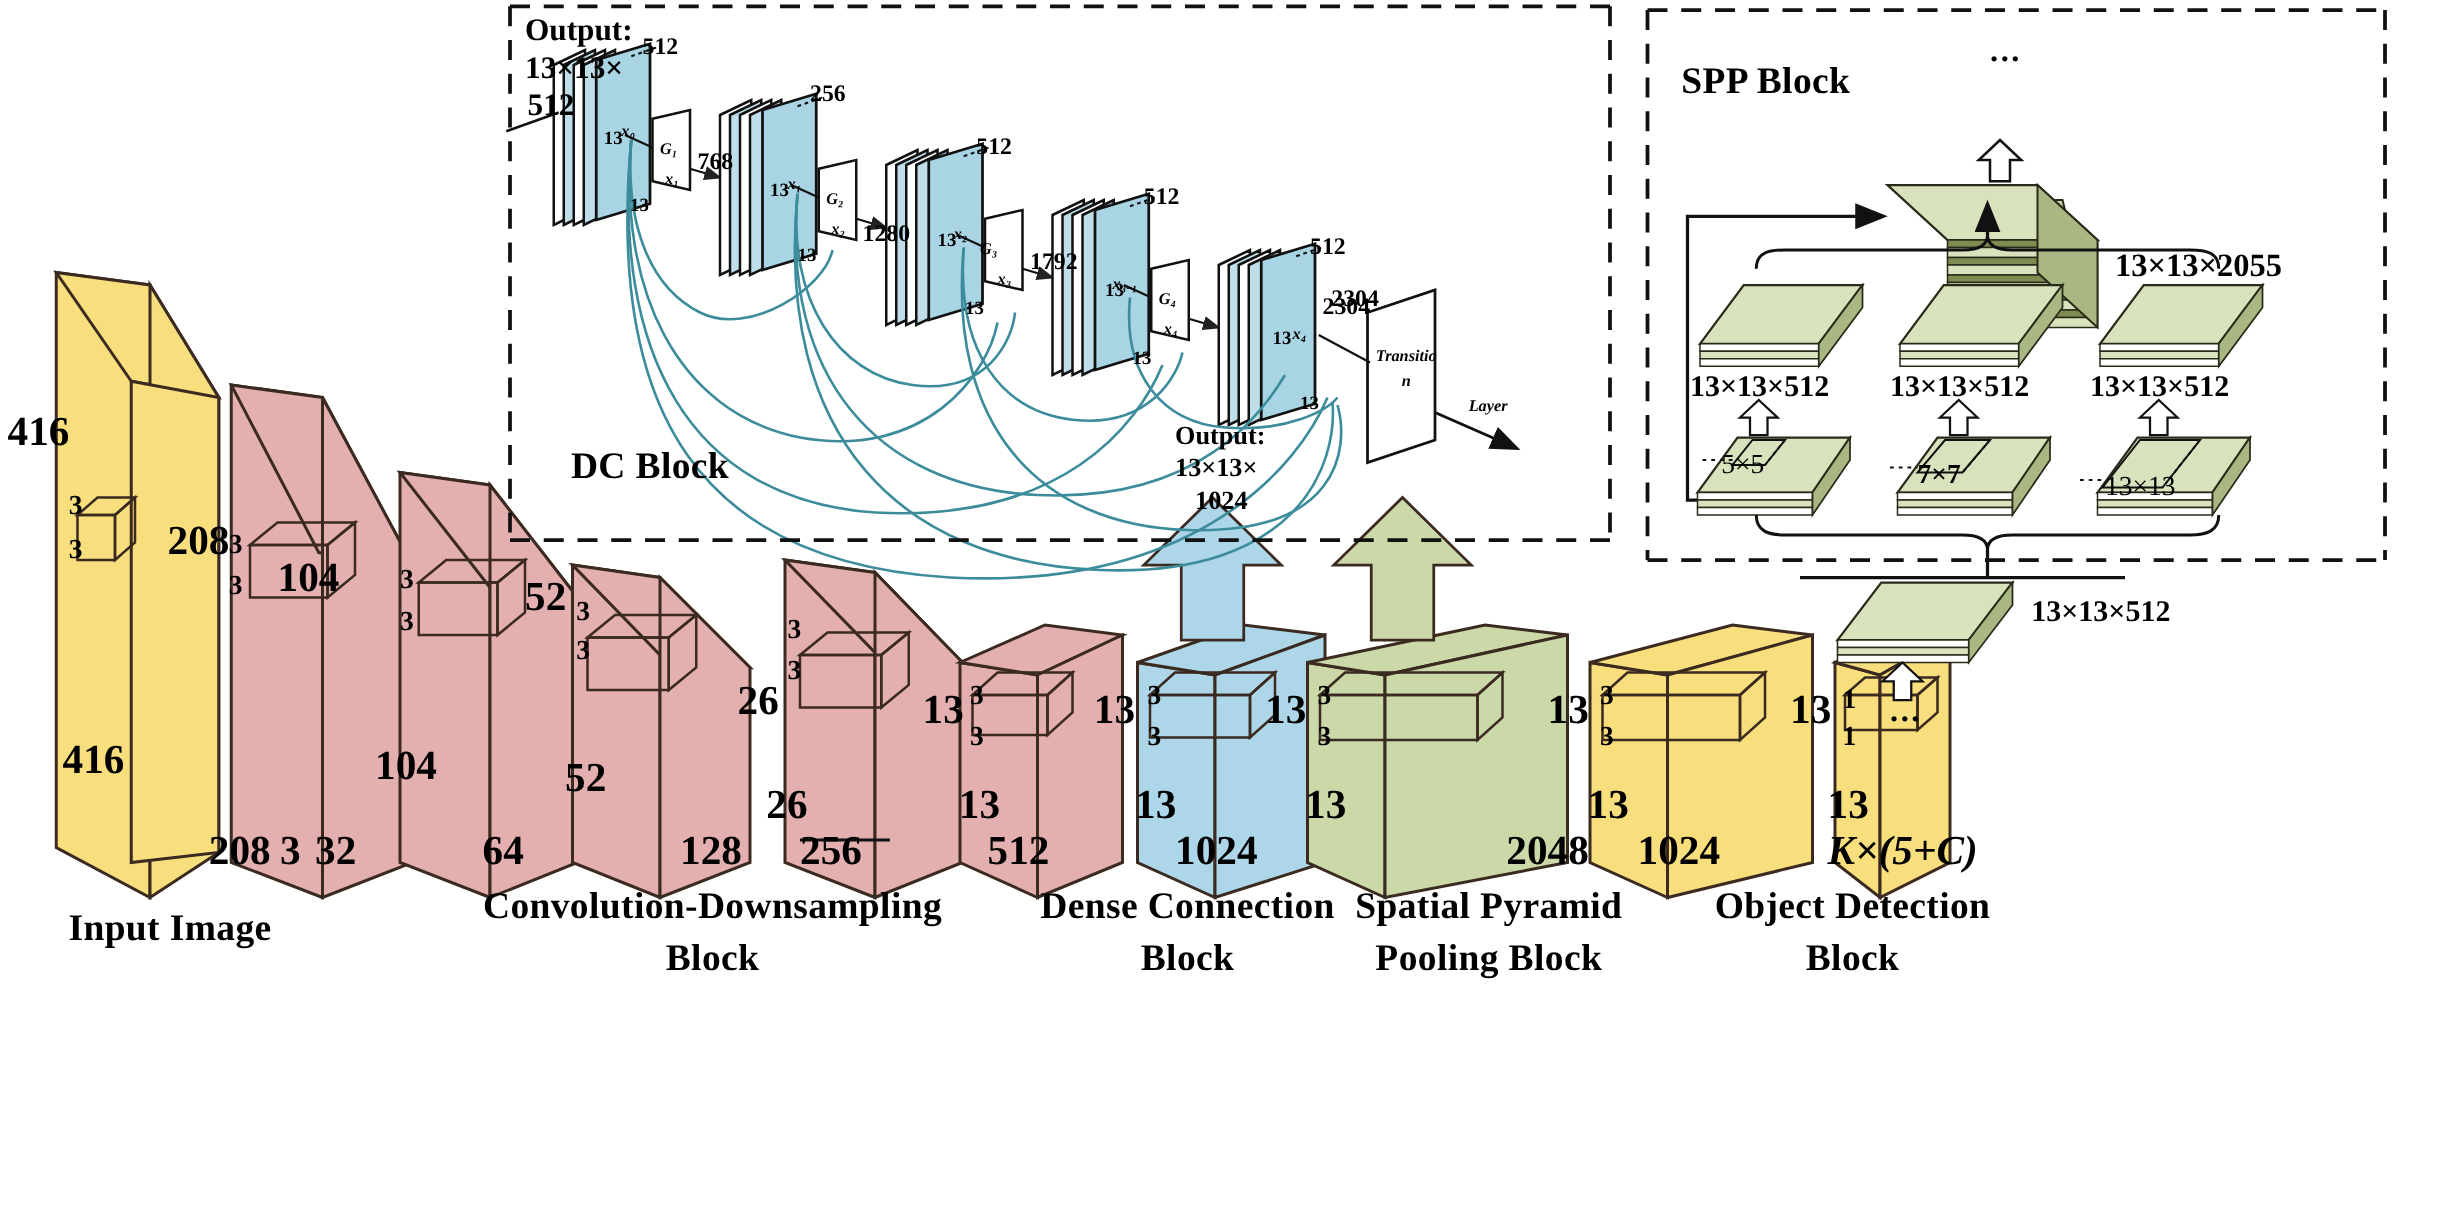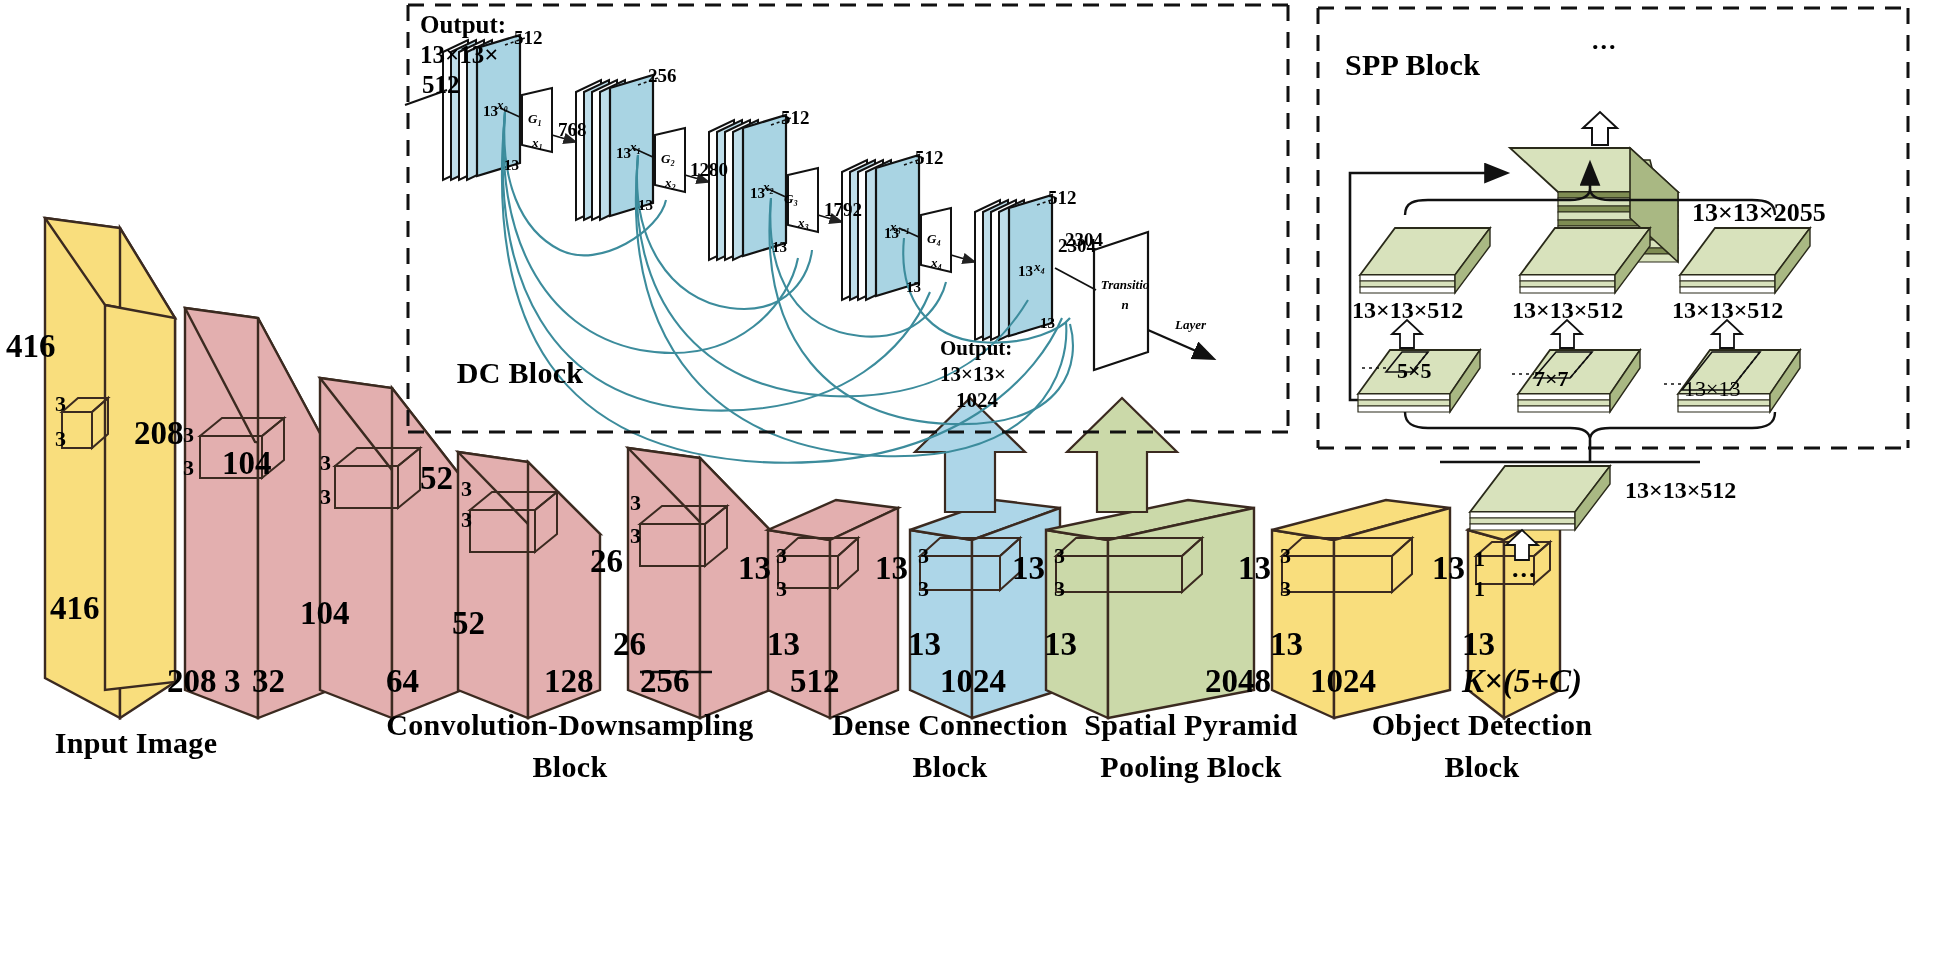--- a/index.html
+++ b/index.html
@@ -427,21 +427,21 @@
 <div class="lbl" style="left:940px;top:364px;font-size:21px;font-weight:bold;">13×13×</div>
 <div class="lbl" style="left:956px;top:390px;font-size:21px;font-weight:bold;">1024</div>
 
 <div class="lbl" style="left:514px;top:28px; font-size:19px;font-weight:bold;">512</div>
 <div class="lbl" style="left:648px;top:66px; font-size:19px;font-weight:bold;">256</div>
 <div class="lbl" style="left:781px;top:108px;font-size:19px;font-weight:bold;">512</div>
 <div class="lbl" style="left:915px;top:148px;font-size:19px;font-weight:bold;">512</div>
 <div class="lbl" style="left:1048px;top:188px;font-size:19px;font-weight:bold;">512</div>
 
 <div class="lbl" style="left:558px;top:120px;font-size:19px;font-weight:bold;">768</div>
-<div class="lbl" style="left:690px;top:160px;font-size:19px;font-weight:bold;">1280</div>
+<div class="lbl" style="left:690px;top:178px;font-size:19px;font-weight:bold;">1280</div>
 <div class="lbl" style="left:824px;top:200px;font-size:19px;font-weight:bold;">1792</div>
 <div class="lbl" style="left:1058px;top:236px;font-size:19px;font-weight:bold;">2304</div>
 
 <div class="lbl tiny" style="left:483px;top:104px;">13</div>
 <div class="lbl tiny" style="left:504px;top:158px;">13</div>
 <div class="lbl tiny" style="left:616px;top:146px;">13</div>
 <div class="lbl tiny" style="left:638px;top:198px;">13</div>
 <div class="lbl tiny" style="left:750px;top:186px;">13</div>
 <div class="lbl tiny" style="left:772px;top:240px;">13</div>
 <div class="lbl tiny" style="left:884px;top:226px;">13</div>
@@ -470,18 +470,18 @@
 <div class="lbl tiny2 ital" style="left:1156px;top:318px;width:50px;text-align:right;">Layer</div>
 
 <div class="lbl blocktitle" style="left:1345px;top:50px;width:180px;text-align:left;">SPP Block</div>
 <div class="lbl" style="left:1592px;top:28px;font-size:26px;font-weight:bold;letter-spacing:2px;">...</div>
 <div class="lbl" style="left:1692px;top:200px;font-size:26px;font-weight:bold;">13×13×2055</div>
 
 <div class="lbl" style="left:1352px;top:298px;font-size:24px;font-weight:bold;">13×13×512</div>
 <div class="lbl" style="left:1512px;top:298px;font-size:24px;font-weight:bold;">13×13×512</div>
 <div class="lbl" style="left:1672px;top:298px;font-size:24px;font-weight:bold;">13×13×512</div>
 
-<div class="lbl" style="left:1377px;top:360px;font-size:22px;font-weight:bold;margin-left:20px;">5×5</div>
+<div class="lbl" style="left:1377px;top:360px;font-size:22px;font-weight:normal;">5×5</div>
 <div class="lbl" style="left:1534px;top:368px;font-size:22px;font-weight:bold;">7×7</div>
 <div class="lbl" style="left:1684px;top:378px;font-size:22px;font-weight:normal;">13×13</div>
 
 <div class="lbl" style="left:1625px;top:478px;font-size:24px;font-weight:bold;">13×13×512</div>
 <div class="lbl" style="left:1512px;top:556px;font-size:26px;font-weight:bold;letter-spacing:2px;">...</div>
 
 </body></html>

